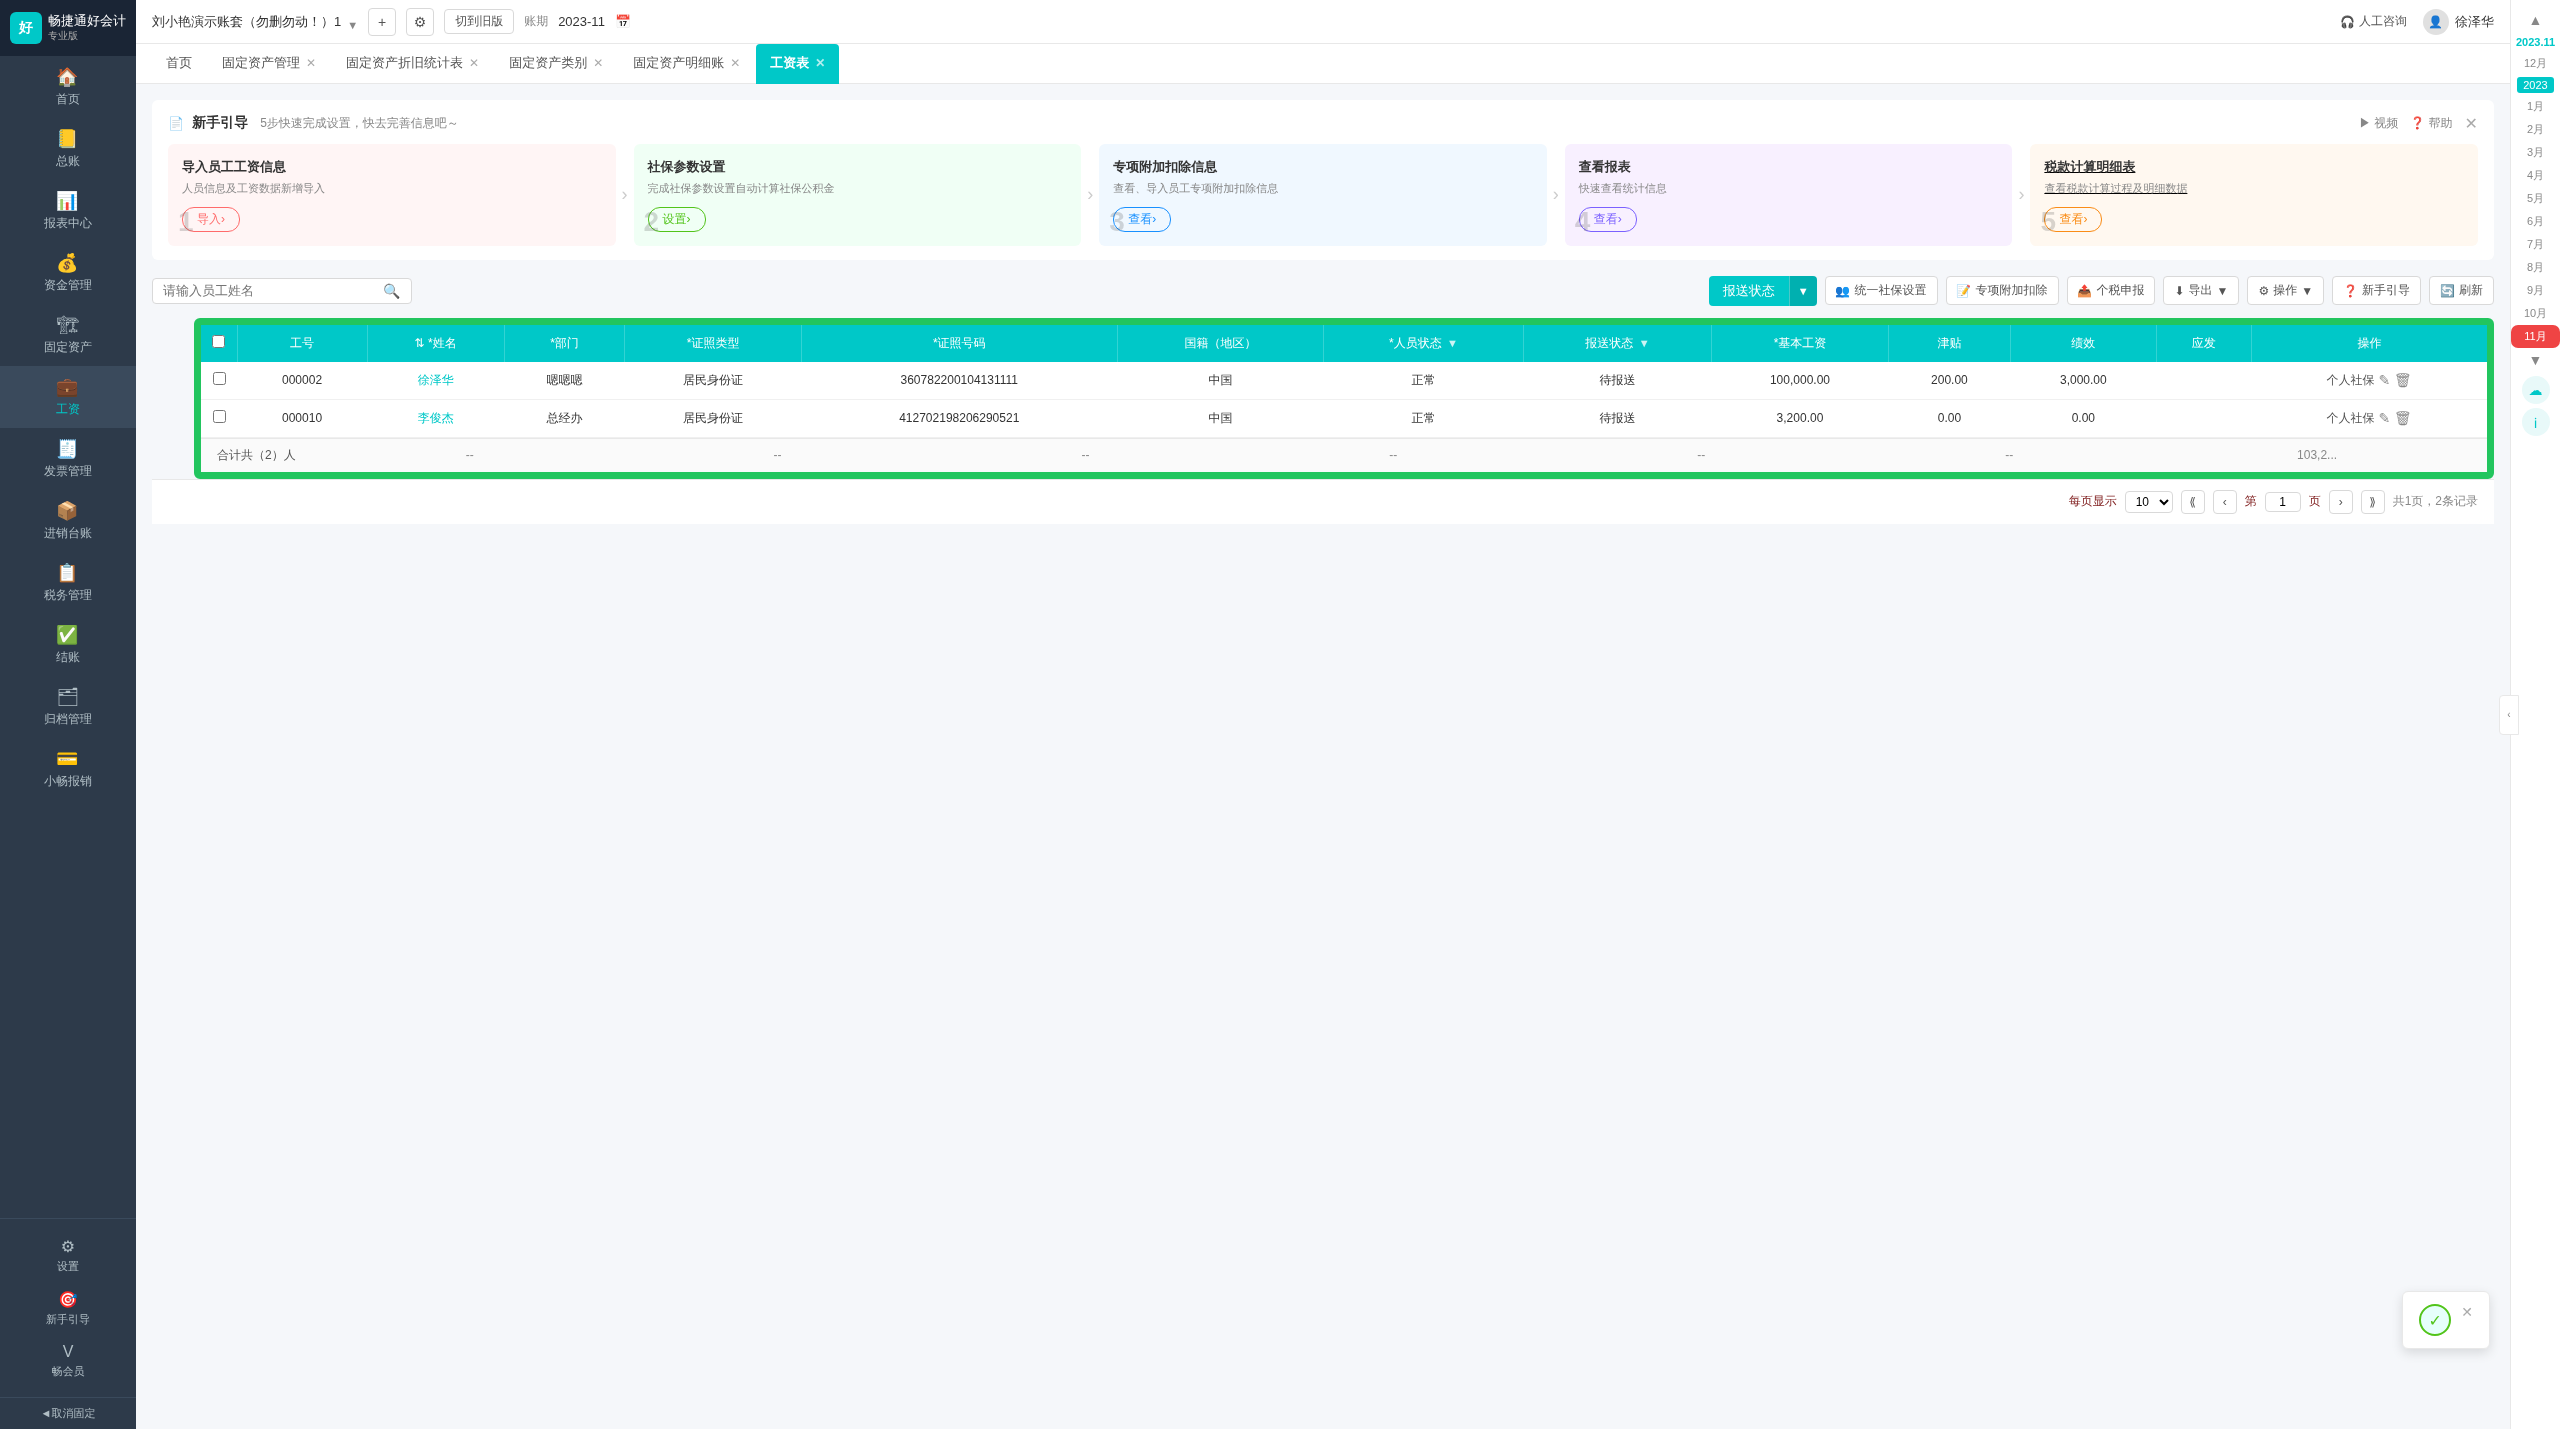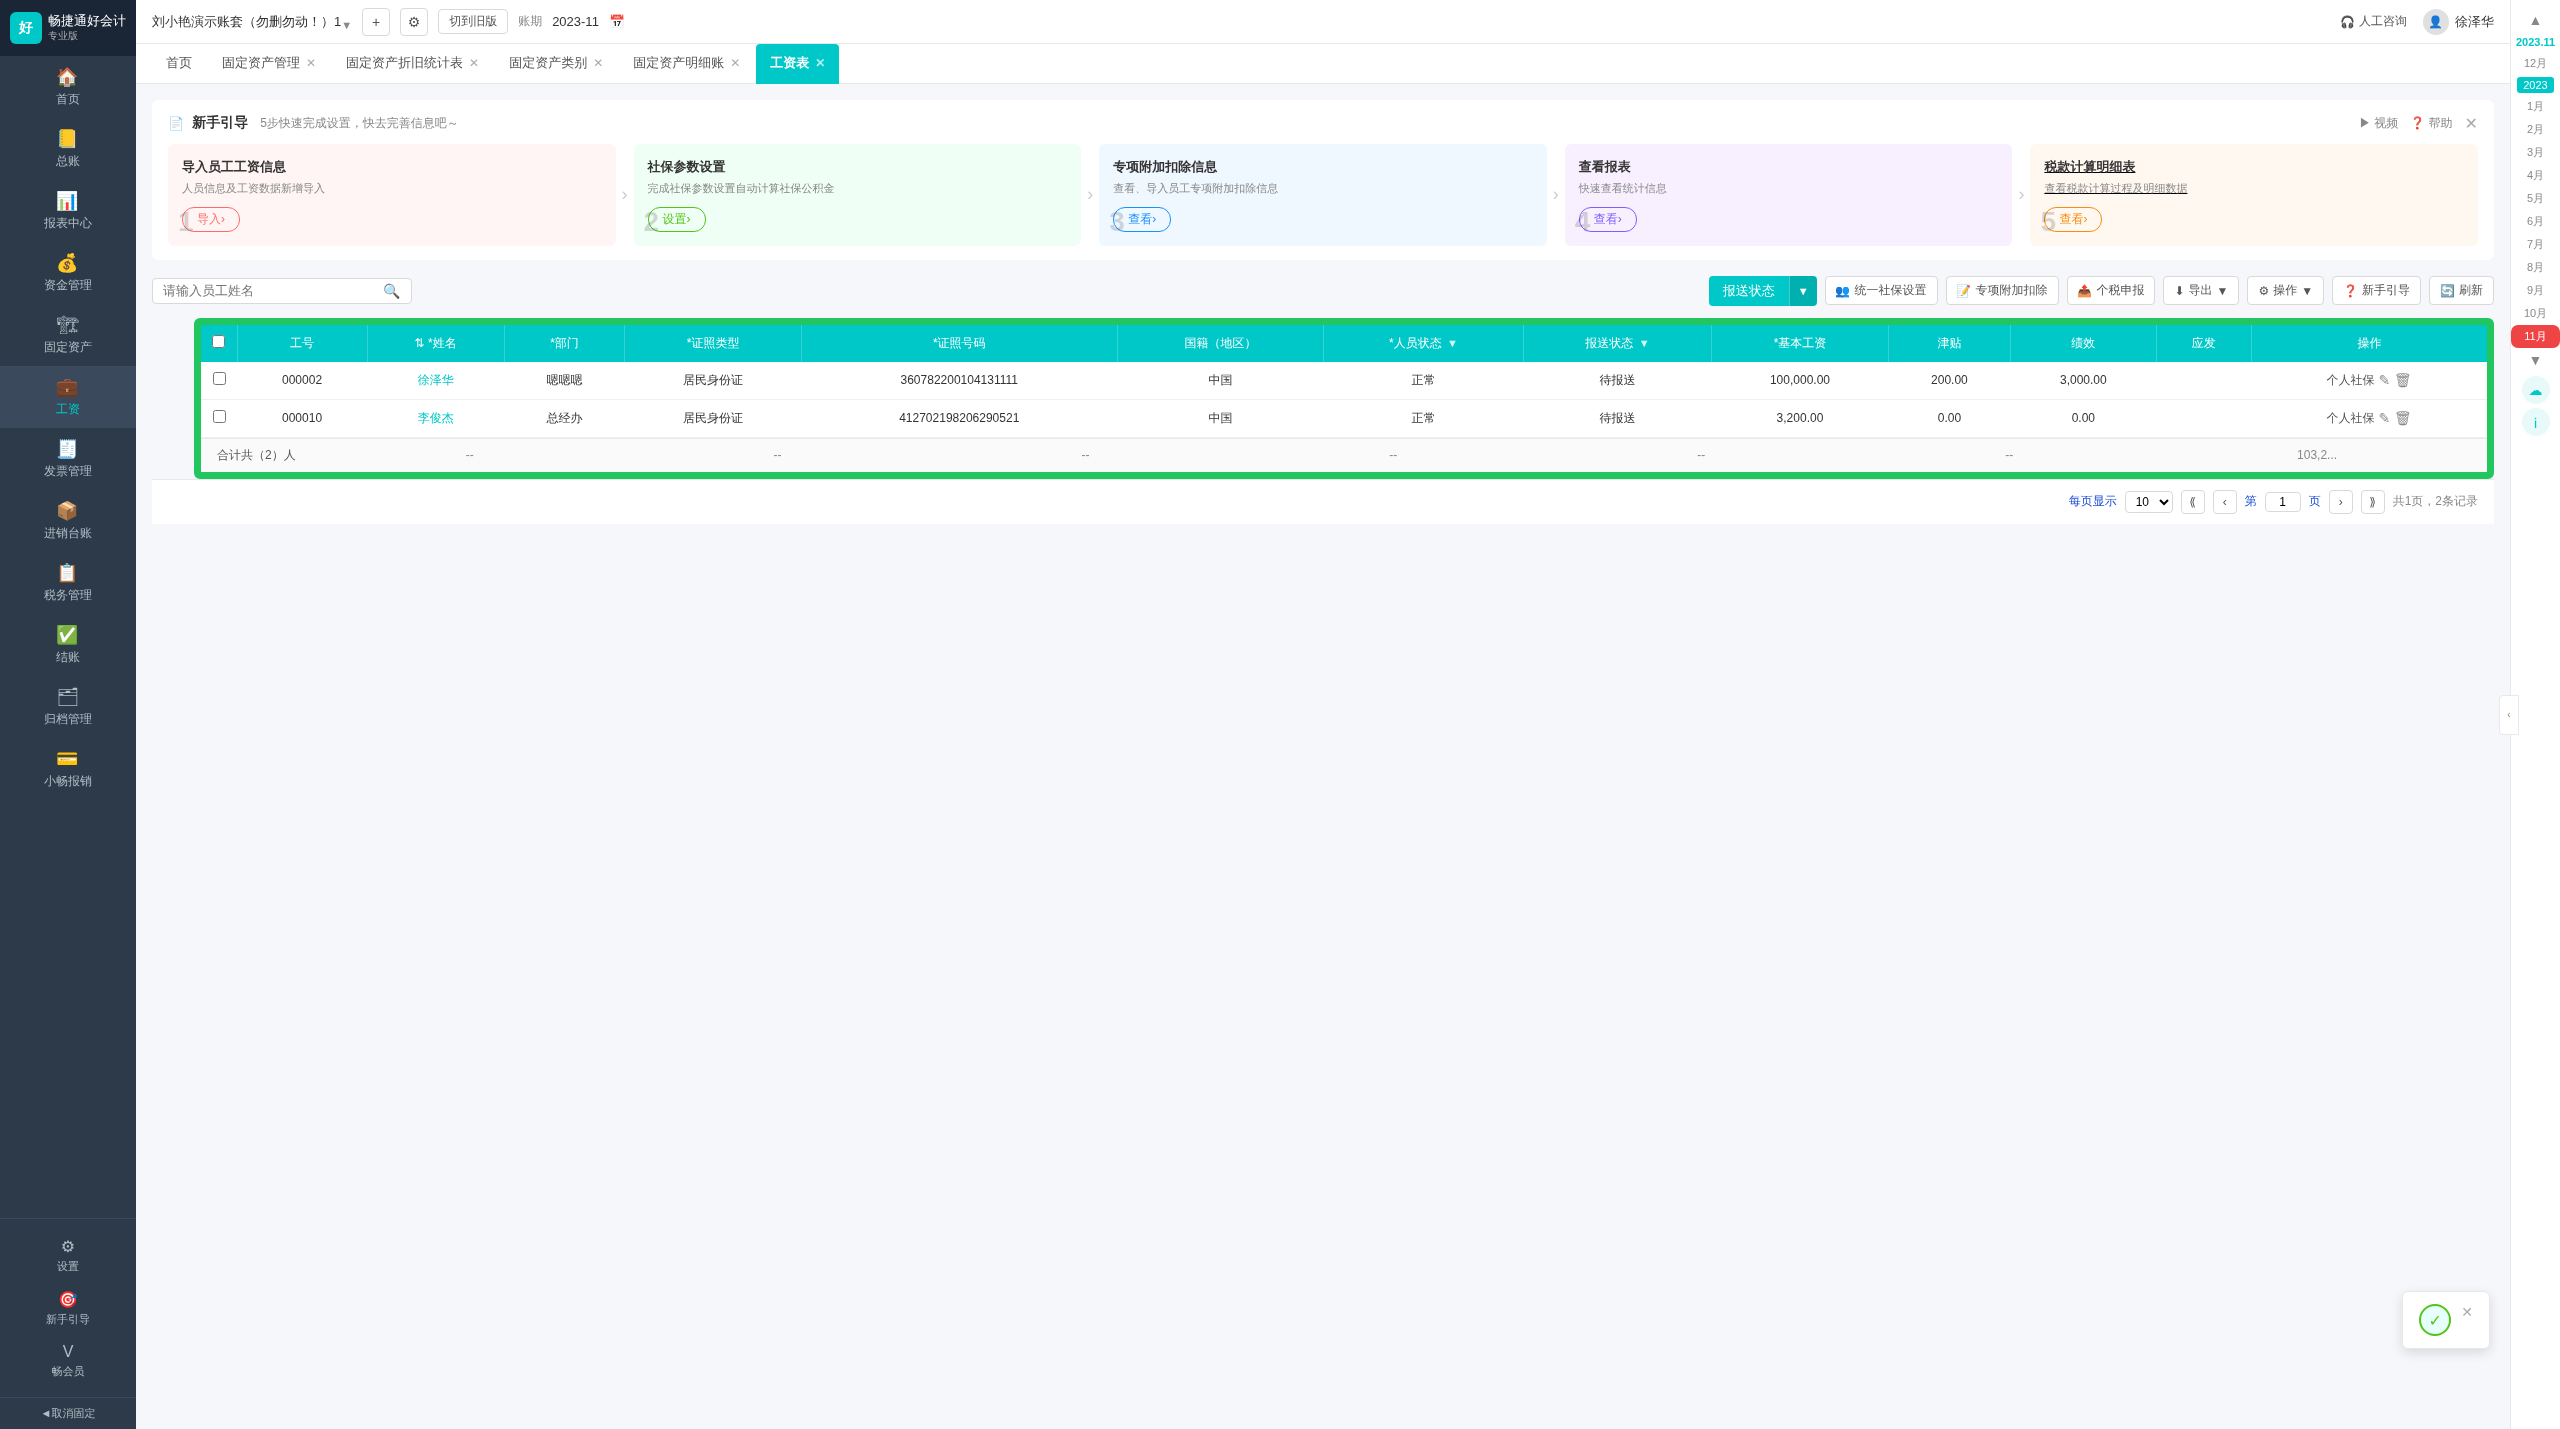--- a/index.html
+++ b/index.html
@@ -81,21 +81,21 @@
       display: flex;
       align-items: center;
       justify-content: space-between;
       border-bottom: 1px solid #e8e8e8;
       flex-shrink: 0;
     }
     .top-header-left {
       display: flex; align-items: center; gap: 10px;
     }
     .account-selector {
-      display: flex; align-items: flex-end; 
+      display: flex; align-items: flex-end; gap: 6px;
       cursor: pointer;
     }
     .account-name { font-size: 13px; color: #333; }
     .chevron-down { color: #888; font-size: 11px; }
     .header-icon-btn {
       width: 28px; height: 28px;
       border: 1px solid #d9d9d9;
       border-radius: 4px;
       display: flex; align-items: center; justify-content: center;
       cursor: pointer;
@@ -328,21 +328,21 @@
       display: flex;
       align-items: center;
       justify-content: flex-end;
       padding: 10px 16px;
       background: white;
       border-top: 1px solid #e8e8e8;
       font-size: 12px;
       color: #555;
       gap: 8px;
     }
-    .pagination-label { color: #1d4ed8; }
+    .pagination-label { color: #7f1d1d; }
     .per-page-select {
       border: 1px solid #d9d9d9;
       border-radius: 4px;
       padding: 2px 6px;
       font-size: 12px;
       background: white;
       cursor: pointer;
     }
     .page-nav-btn {
       width: 24px; height: 24px;

